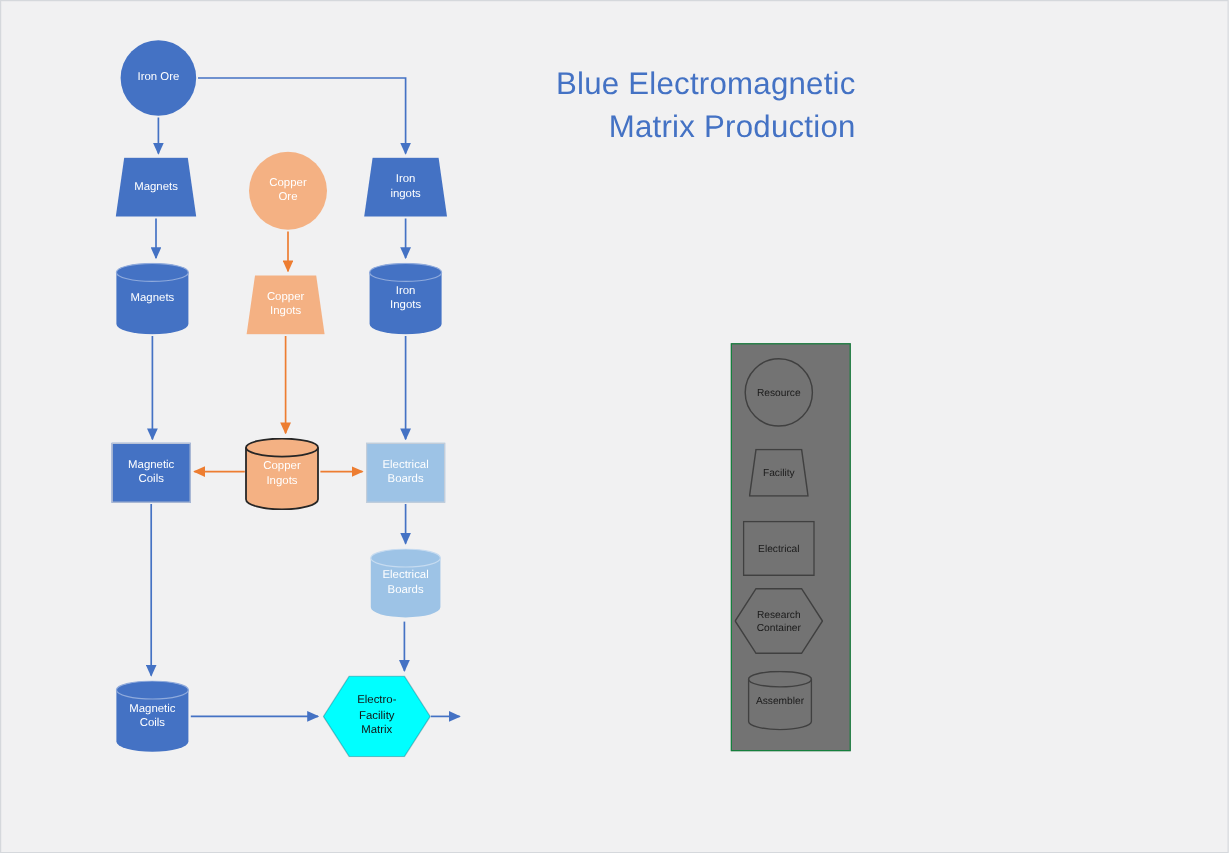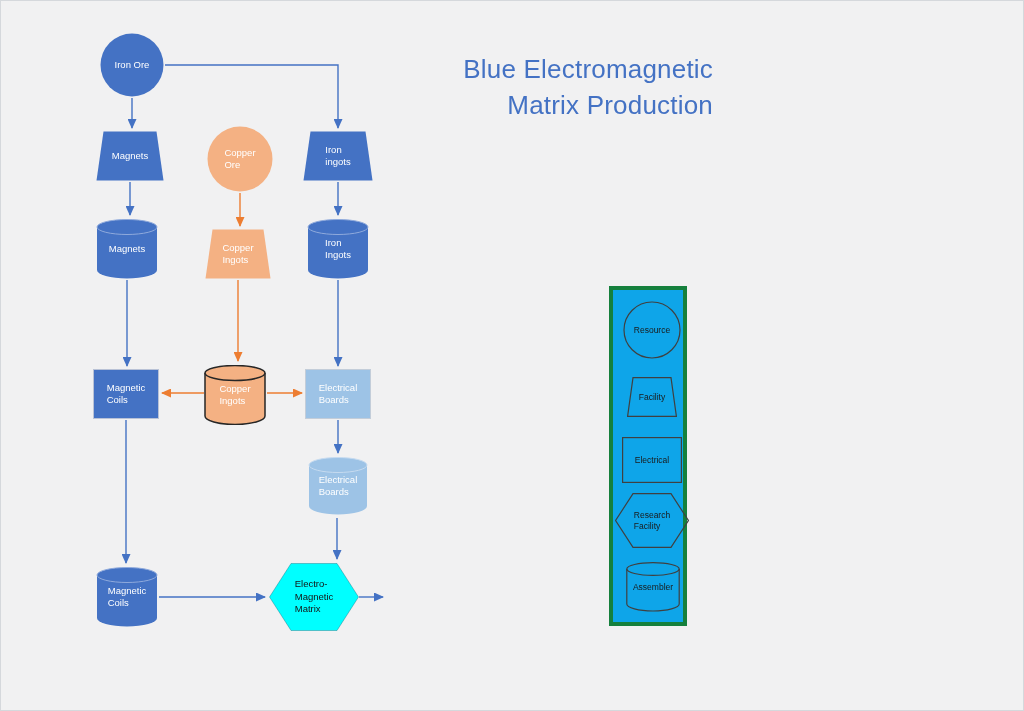--- a/index.html
+++ b/index.html
@@ -15,30 +15,30 @@
   .edge-orange { stroke:#ED7D31; stroke-width:1.4; fill:none; }
   .title {
     position:absolute; left:400px; top:50px; width:312px;
     color:#4472C4; font-size:26px; line-height:36px;
     text-align:right; white-space:pre-line; letter-spacing:0.2px;
   }
   .node { position:absolute; }
   .node svg { position:absolute; left:0; top:0; display:block; }
   .label {
     position:absolute; inset:0; display:flex;
-    align-items:center; justify-content:center; text-align:left;
+    align-items:center; justify-content:center; text-align:center;
     font-size:9.5px; line-height:12.5px; white-space:pre-line;
     color:#ffffff; pointer-events:none;
   }
   .label.dark { color:#141414; }
   .rect-node { background:#4472C4; border:1px solid #b9c2d6; }
   .rect-node.lb { background:#9DC3E6; border:1px solid #c3cdd9; }
   .legend-panel {
-    position:absolute; left:608px; top:285px; width:78px; height:340px;
-    background:#0ea5e9; border:4px solid #15803d;
+    position:absolute; left:608px; top:285px; width:100px; height:340px;
+    background:#737373; border:1px solid #15803d;
   }
   .legend-item { position:absolute; }
   .legend-item .label { color:#1a1a1a; font-size:8.5px; line-height:11px; }
 </style>
 </head>
 <body>
 
 <div class="canvas">
 
   <svg class="edges" viewBox="0 0 1024 711">
@@ -160,21 +160,21 @@
     </svg>
     <div class="label">Magnetic
 Coils</div>
   </div>
 
   <div class="node" style="left:268px;top:562px;width:90px;height:68px">
     <svg width="90" height="68">
       <polygon points="22,0.5 68,0.5 89.5,34 68,67.5 22,67.5 0.5,34" fill="#00FFFF" stroke="rgba(0,90,110,0.35)" stroke-width="1"></polygon>
     </svg>
     <div class="label dark">Electro-
-Magnetic
+Facility
 Matrix</div>
   </div>
 
 
   <div class="legend-panel">
 
     <div class="legend-item" style="left:10px;top:11px;width:58px;height:58px">
       <svg width="58" height="58">
           <circle cx="29" cy="29" r="28" fill="none" stroke="#404040" stroke-width="1.2"></circle>
         </svg>
@@ -193,21 +193,21 @@
           <rect x="0.6" y="0.6" width="58.8" height="44.8" fill="none" stroke="#404040" stroke-width="1.2"></rect>
         </svg>
       <div class="label">Electrical</div>
     </div>
 
     <div class="legend-item" style="left:2px;top:203px;width:74px;height:55px">
       <svg width="74" height="55">
           <polygon points="18,0.6 56,0.6 73.4,27.5 56,54.4 18,54.4 0.6,27.5" fill="none" stroke="#404040" stroke-width="1.2"></polygon>
         </svg>
       <div class="label">Research
-Facility</div>
+Container</div>
     </div>
 
     <div class="legend-item" style="left:13px;top:272px;width:54px;height:50px">
       <svg width="54" height="50">
         <path d="M0.8,7 L0.8,42 A26.2,7 0 0 0 53.2,42 L53.2,7" fill="none" stroke="#404040" stroke-width="1.2"></path>
         <ellipse cx="27" cy="7" rx="26.2" ry="6.4" fill="none" stroke="#404040" stroke-width="1.2"></ellipse>
       </svg>
       <div class="label">Assembler</div>
     </div>
 

